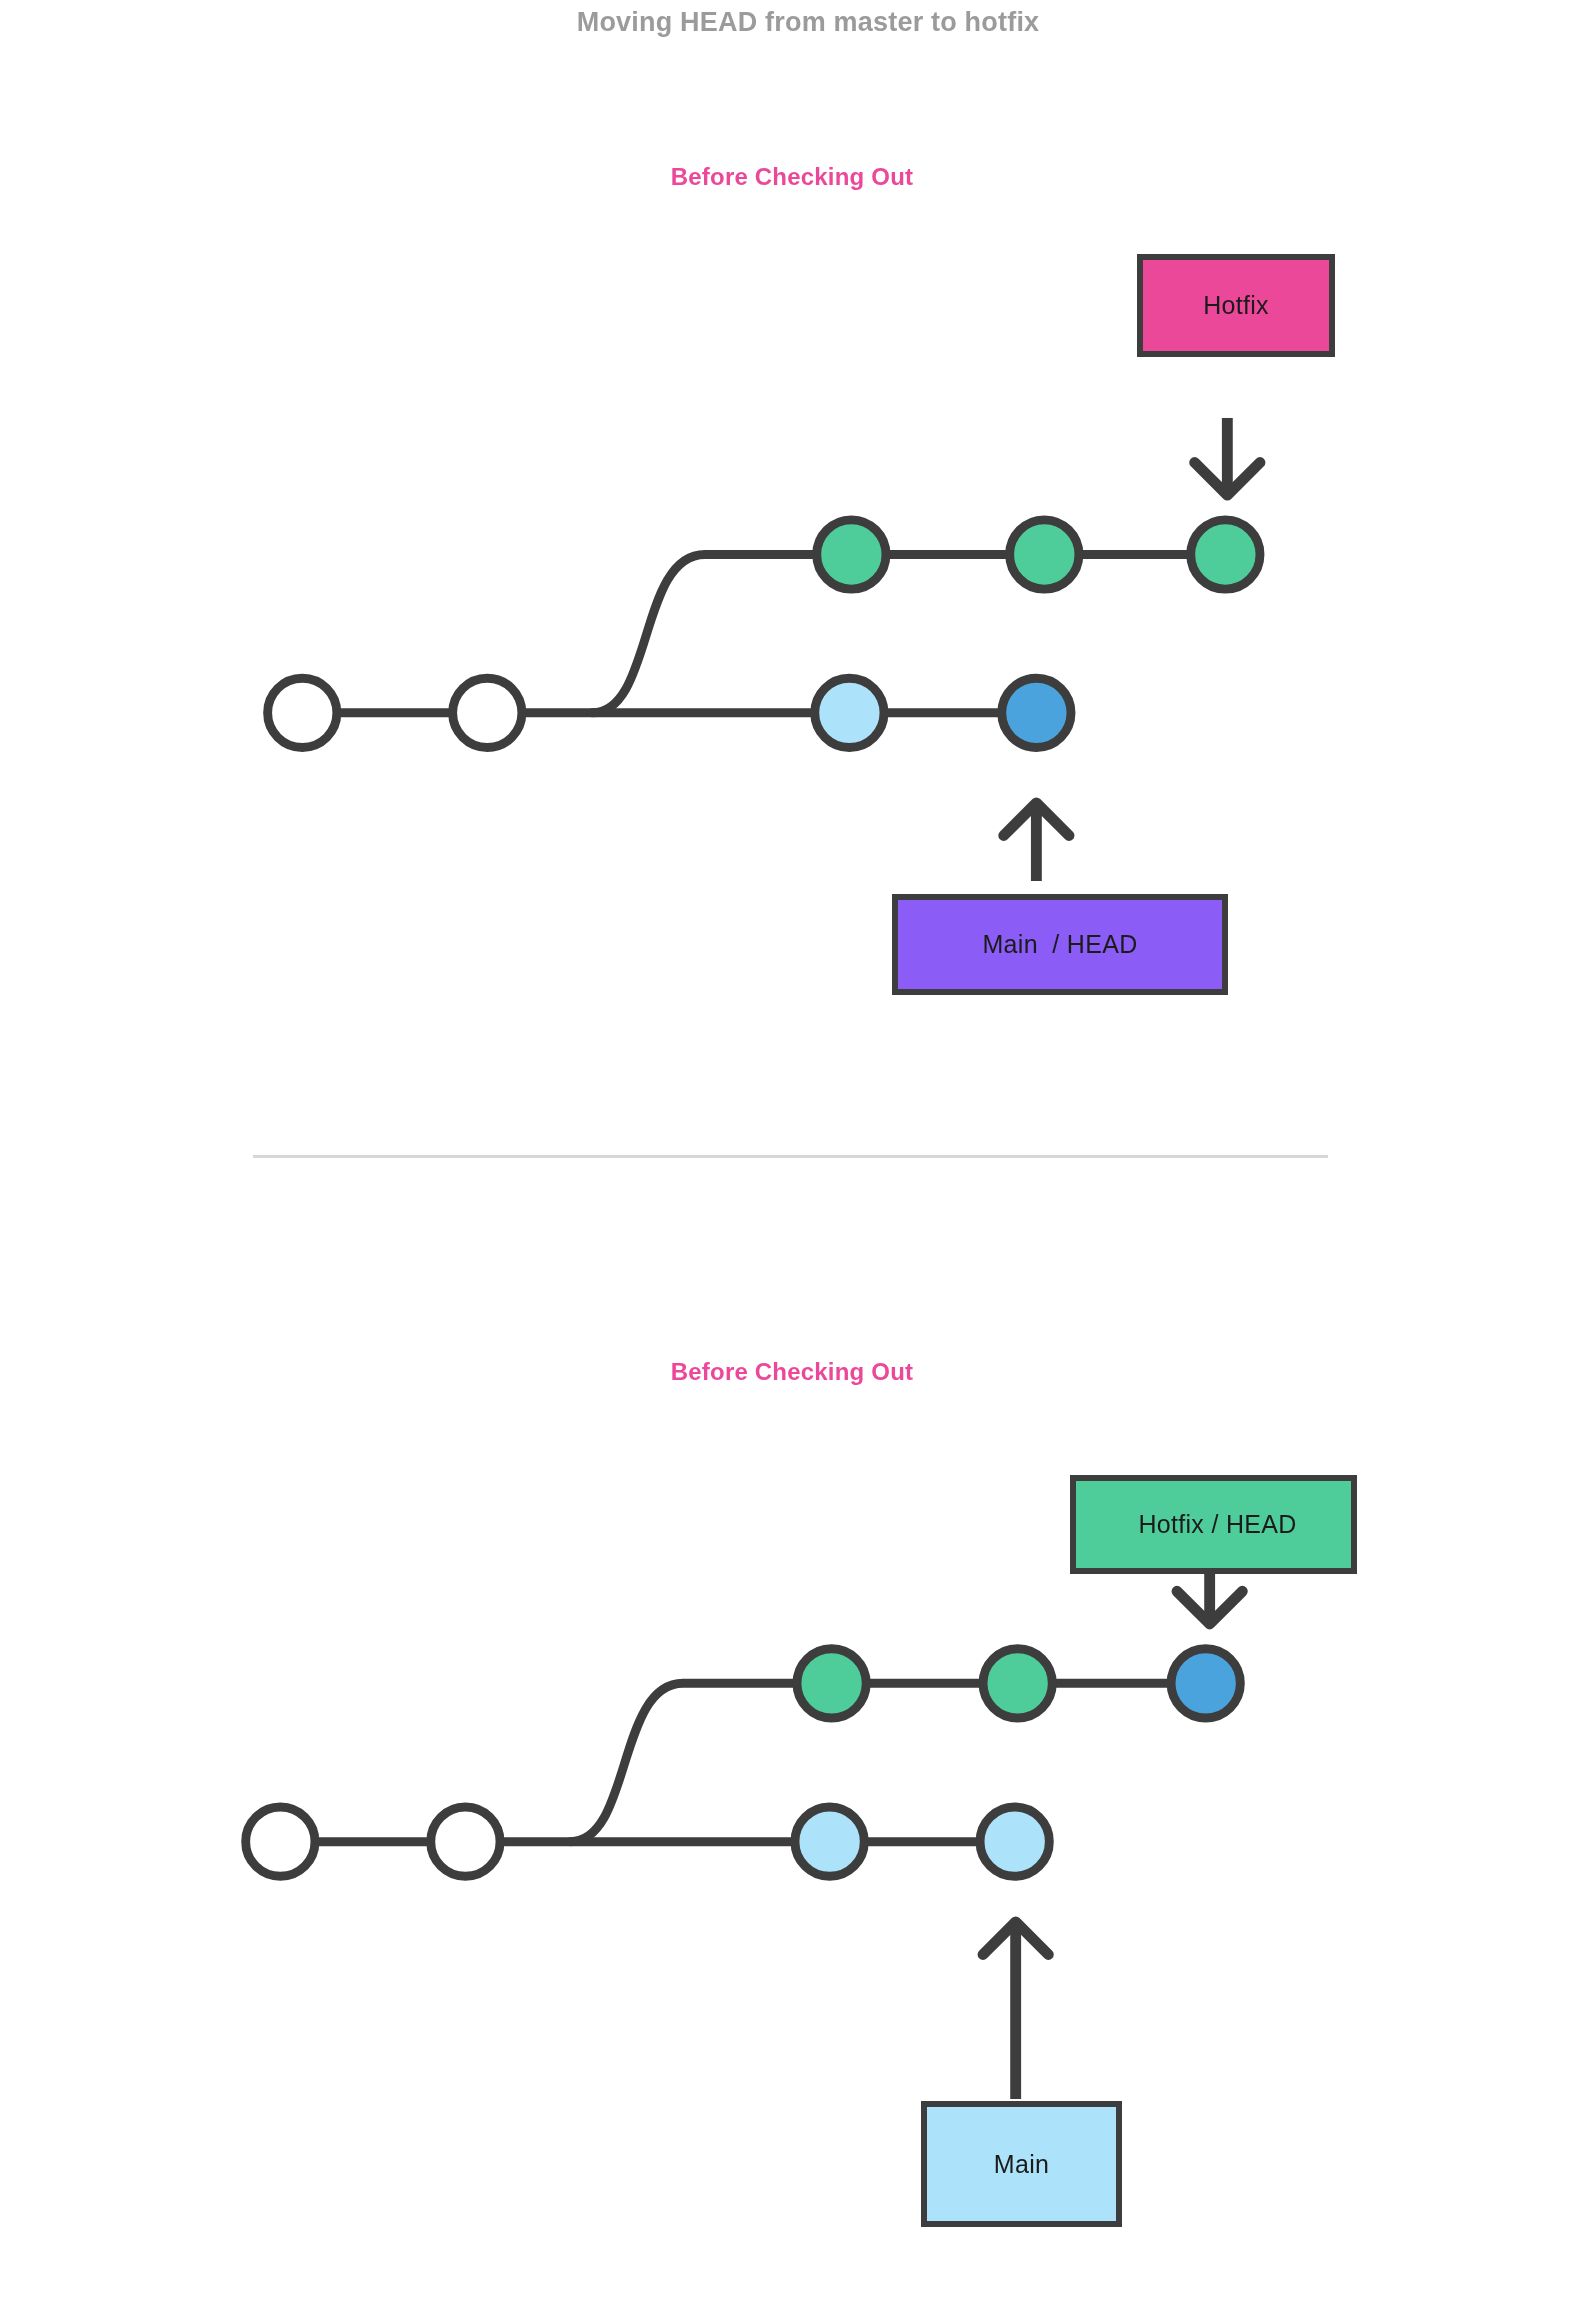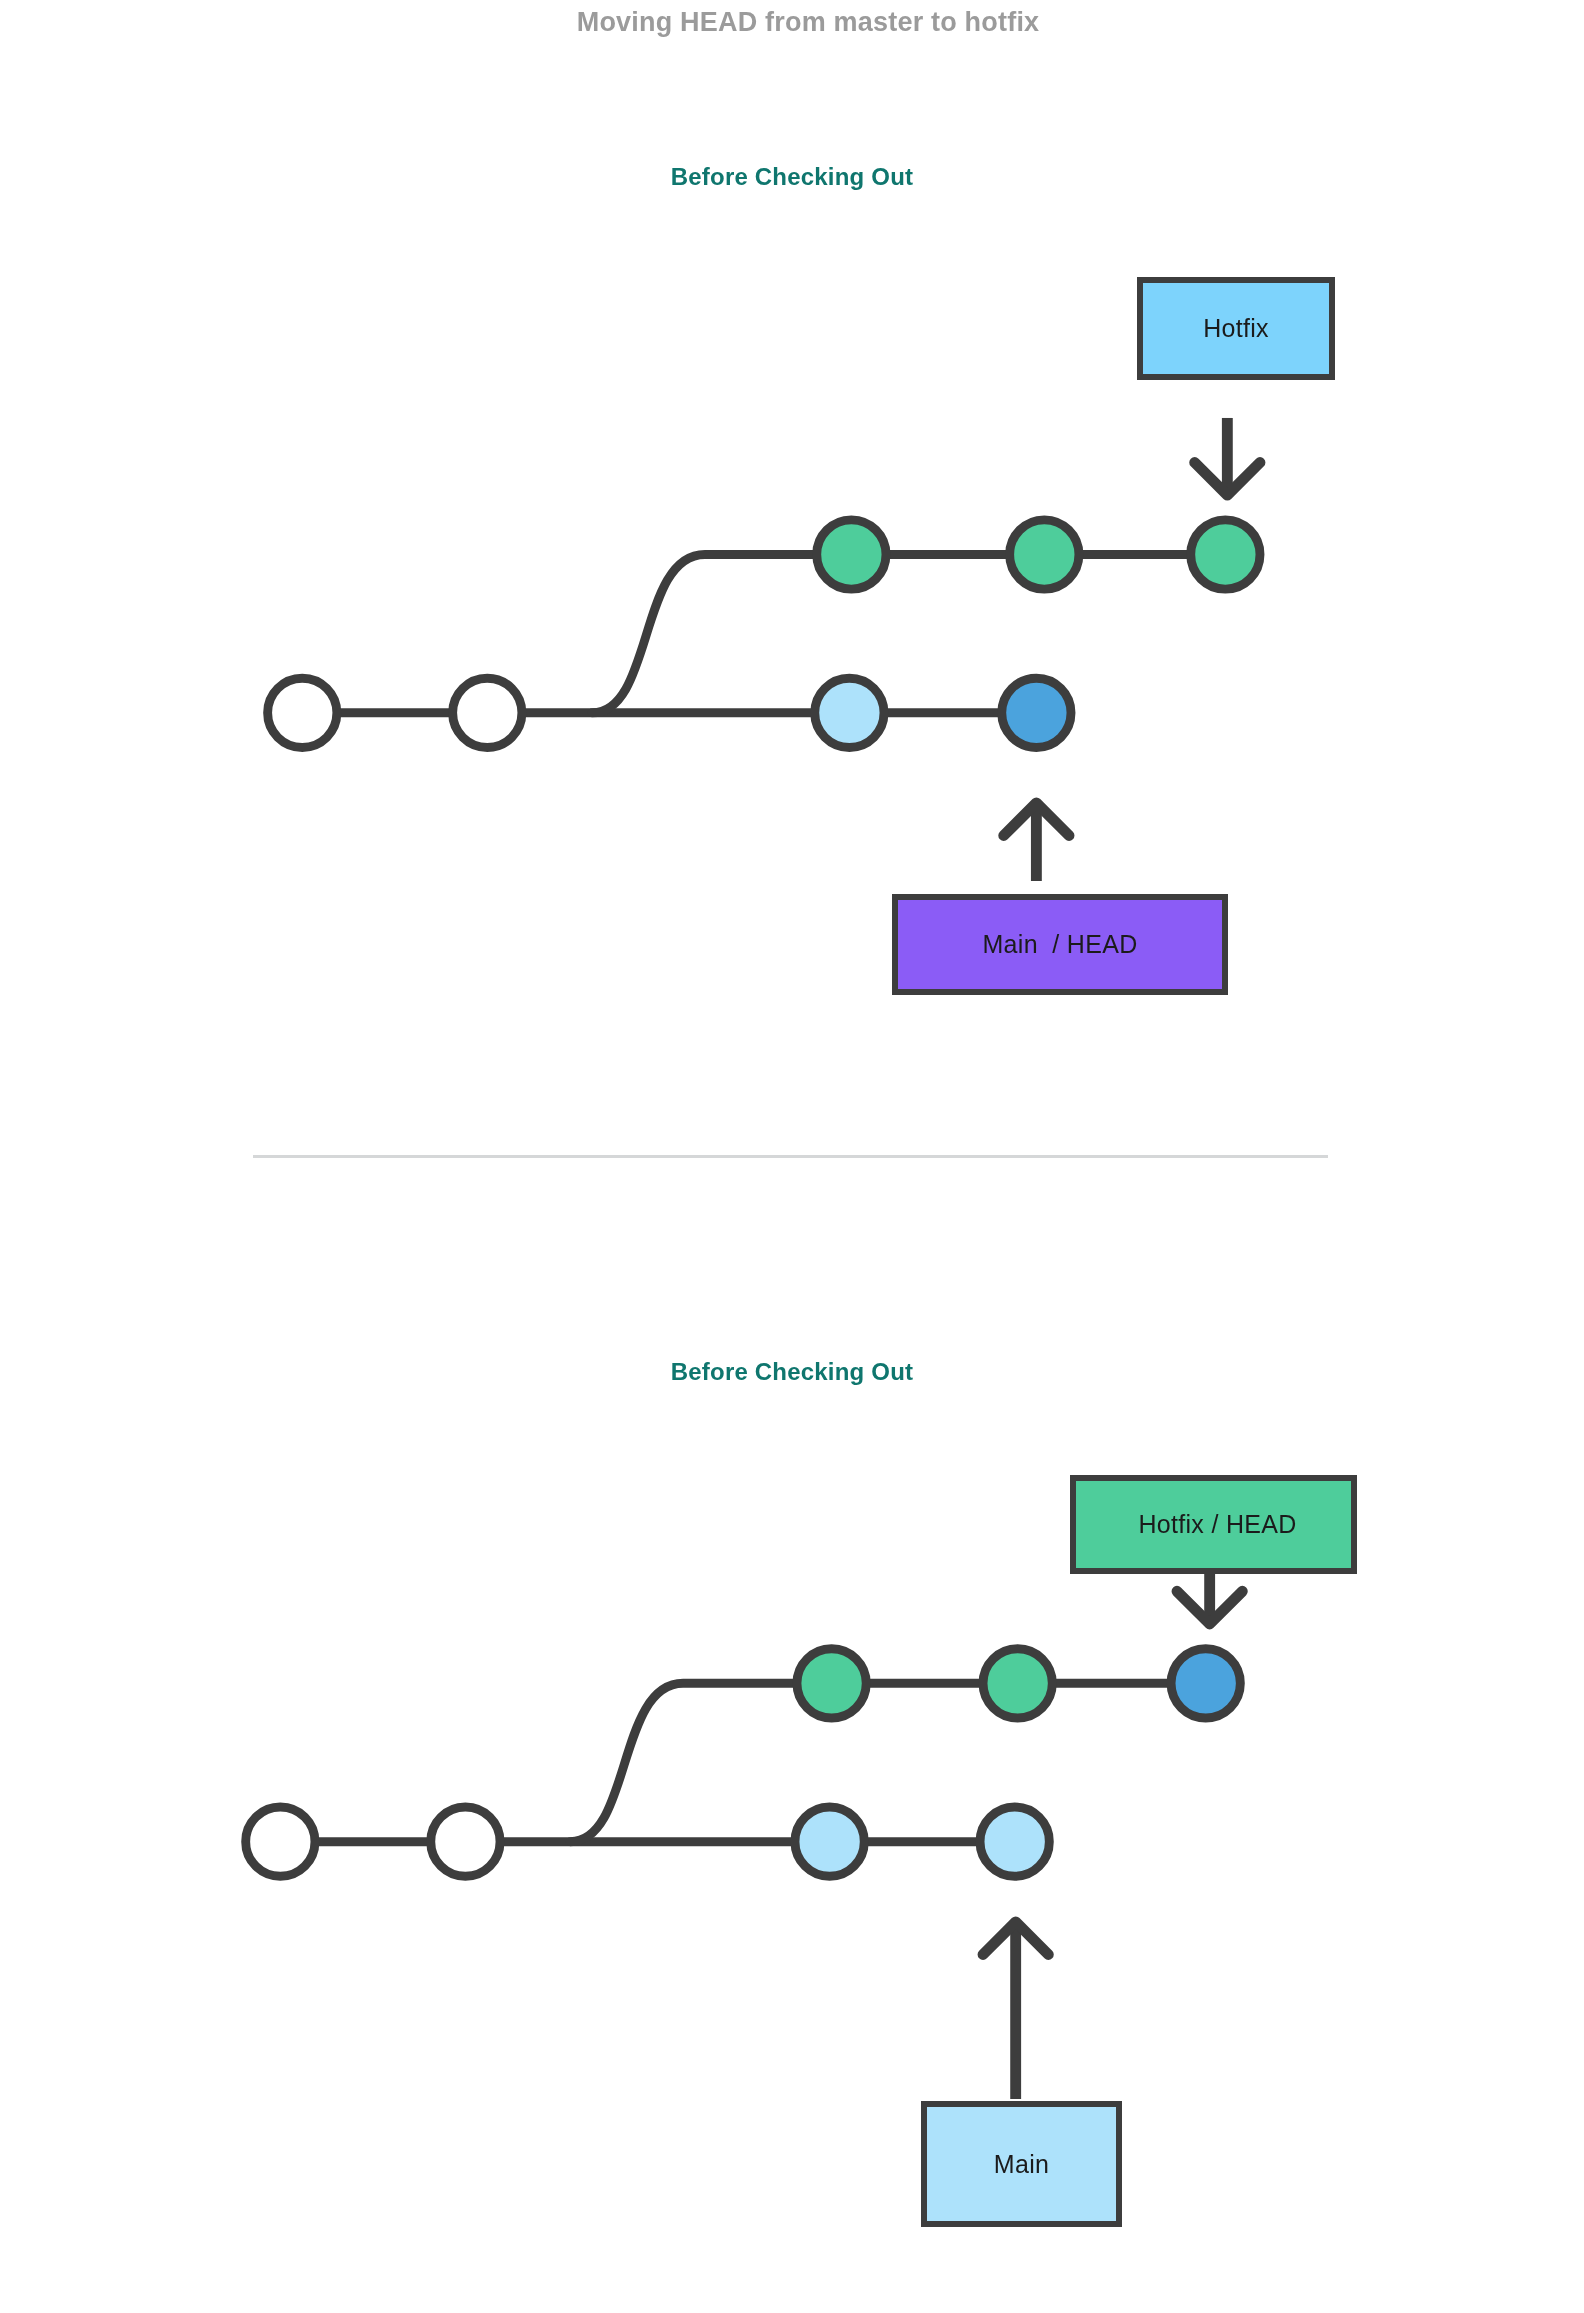--- a/index.html
+++ b/index.html
@@ -26,21 +26,21 @@
     letter-spacing: 0.2px;
     line-height: 44px;
   }
   .section-heading {
     position: absolute;
     width: 1584px;
     left: 0;
     text-align: center;
     font-size: 24px;
     font-weight: 700;
-    color: #0f766e;
+    color: #ec4899;
     letter-spacing: 0.2px;
   }
   #heading-before { top: 163px; }
   #heading-after  { top: 1358px; }
 
   #section-divider {
     position: absolute;
     left: 253px;
     top: 1155px;
     width: 1075px;
@@ -62,22 +62,22 @@
     border: 6px solid #3d3d3d;
     display: flex;
     align-items: center;
     justify-content: center;
     font-size: 25px;
     color: #1b1b1b;
     letter-spacing: 0.3px;
     white-space: pre;
   }
   #box-hotfix-top {
-    left: 1137px; top: 277px; width: 198px; height: 103px;
-    background: #7dd3fc;
+    left: 1137px; top: 254px; width: 198px; height: 103px;
+    background: #ec4899;
   }
   #box-main-head {
     left: 892px; top: 894px; width: 336px; height: 101px;
     background: #8b5cf6;
   }
   #box-hotfix-head {
     left: 1070px; top: 1475px; width: 287px; height: 99px;
     background: #4ecd9b;
     padding-left: 8px;
   }

